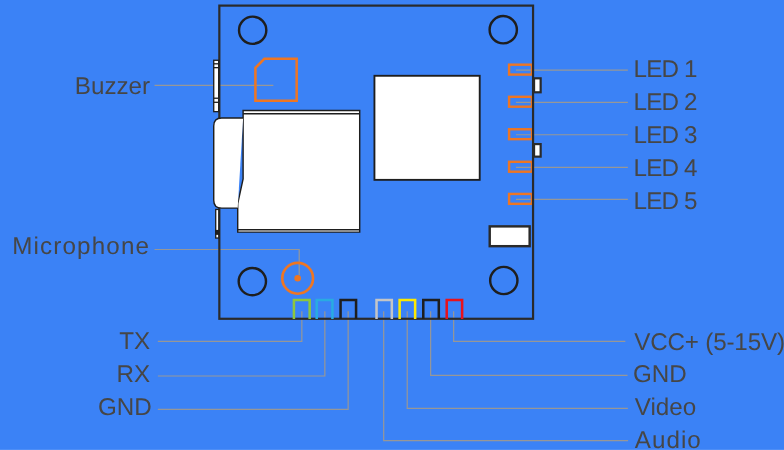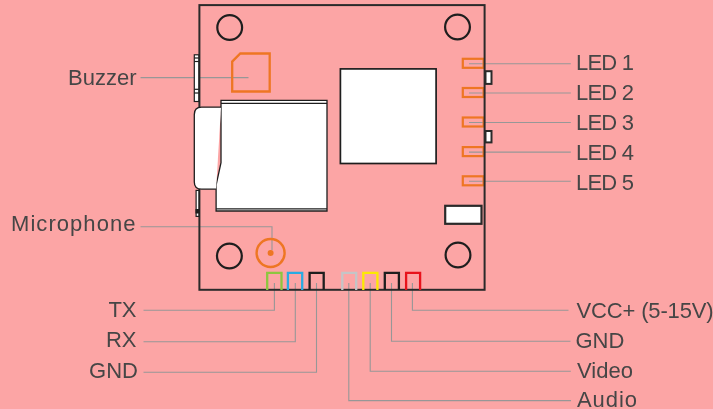--- a/index.html
+++ b/index.html
@@ -1,16 +1,16 @@
 <!DOCTYPE html>
 <html><head>
 <meta charset="utf-8">
 <style>
   html,body{margin:0;padding:0;background:#ffffff;}
-  #canvas{position:relative;width:713px;height:409px;background:#fca5a5;overflow:hidden;}
+  #canvas{position:relative;width:713px;height:409px;background:#3b82f6;overflow:hidden;}
   svg{position:absolute;left:0;top:0;}
   text{font-family:"Liberation Sans",sans-serif;fill:#464646;font-size:22px;}
 </style>
 </head>
 <body>
 <div id="canvas">
 <svg width="713" height="409" viewBox="0 0 713 409">
 
 <path d="M140.5,77.6 H248.5" stroke="#979797" stroke-width="1.1" fill="none"></path>
 

